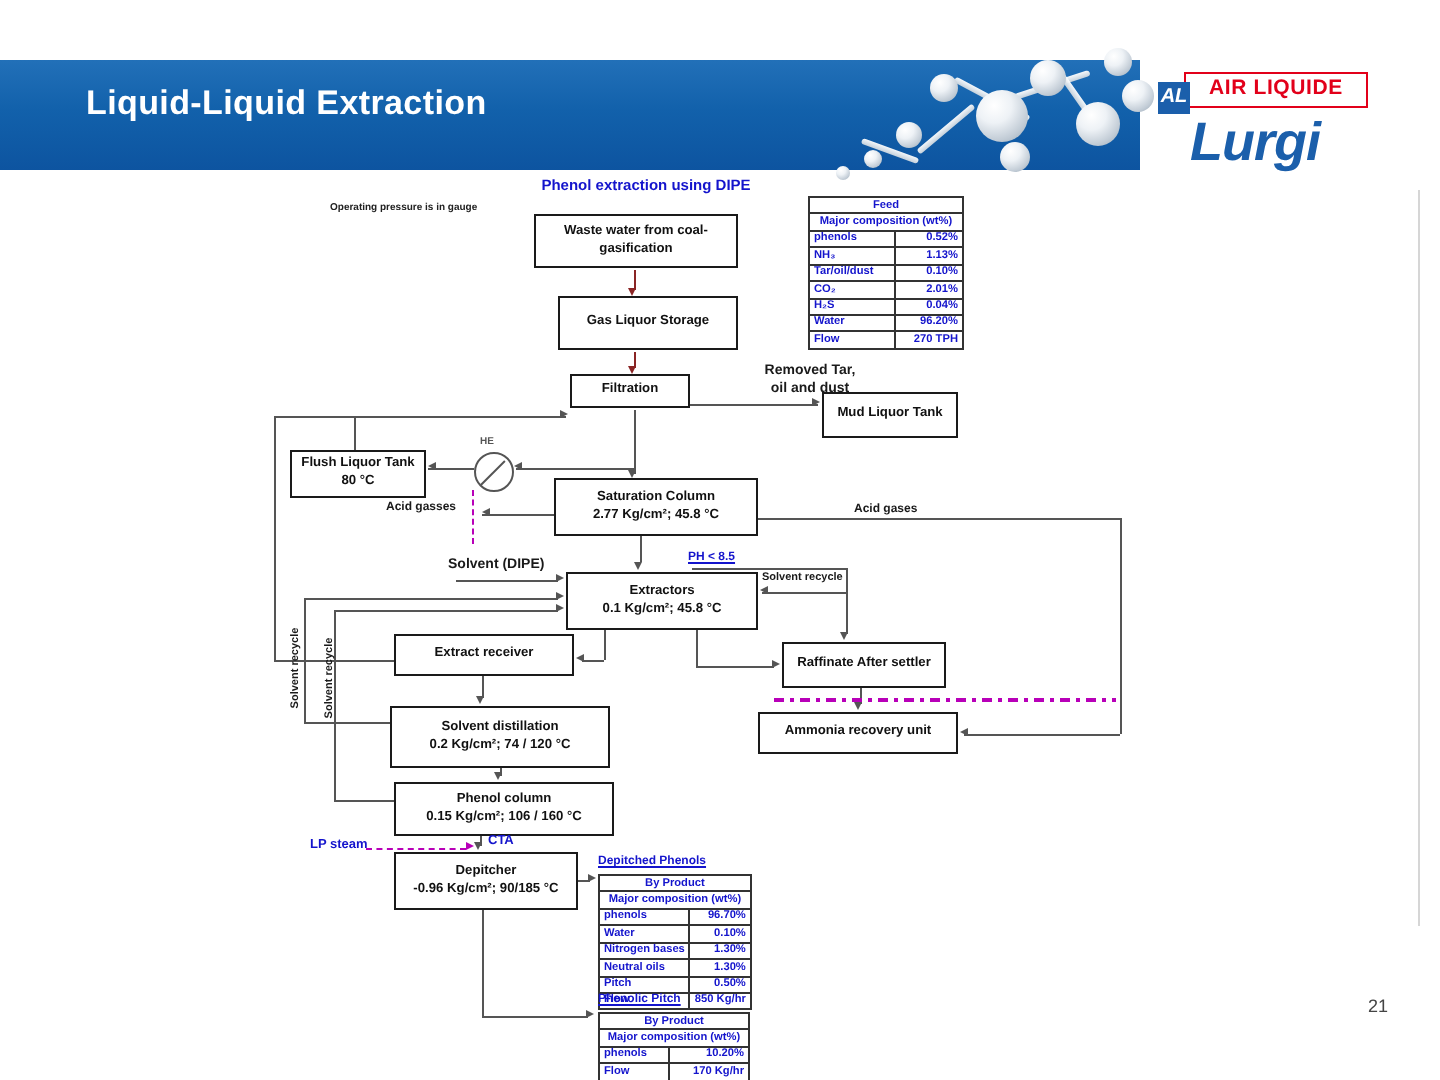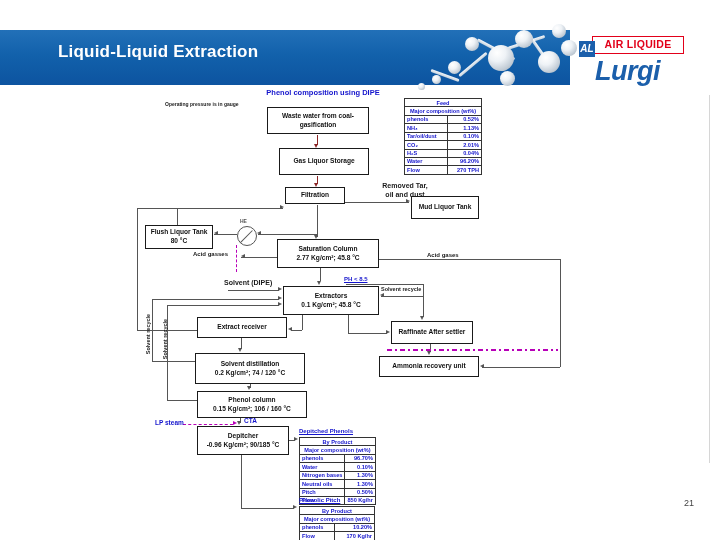--- a/index.html
+++ b/index.html
@@ -52,30 +52,30 @@
     <div class="sph" style="left:515px;top:0px;width:18px;height:18px"></div>
     <div class="sph" style="left:538px;top:21px;width:22px;height:22px"></div>
     <div class="sph" style="left:465px;top:7px;width:14px;height:14px"></div>
     <div class="sph" style="left:552px;top:-6px;width:14px;height:14px"></div>
     <div class="sph" style="left:448px;top:31px;width:13px;height:13px"></div>
     <div class="sph" style="left:432px;top:45px;width:9px;height:9px"></div>
     <div class="sph" style="left:500px;top:41px;width:15px;height:15px"></div>
     <div class="sph" style="left:561px;top:10px;width:16px;height:16px"></div>
     <div class="sph" style="left:418px;top:53px;width:7px;height:7px"></div>
   </div>
-  <div class="slide-title" style="position:absolute;left:58px;top:12px">Liquid-Liquid Extraction</div>
+  <div class="slide-title" style="position:absolute;left:43px;top:12px">Liquid-Liquid Extraction</div>
 </div>
 
 <div class="al-box">AIR LIQUIDE</div>
 <div class="al-sq">AL</div>
 <div class="lurgi">Lurgi</div>
 <div class="slide-edge"></div>
 <div class="pagenum">21</div>
 
-<div class="lbl blu" style="left:248px;top:88px;width:150px;text-align:center;font-size:7.5px">Phenol composition using DIPE</div>
+<div class="lbl blu" style="left:248px;top:88px;width:150px;text-align:center;font-size:7.5px">Phenol extraction using DIPE</div>
 <div class="lbl" style="left:165px;top:101px;font-size:5px;color:#222">Operating pressure is in gauge</div>
 
 <div class="hl" style="left:345px;top:202px;width:64px"></div>
 <div class="vl" style="left:317px;top:205px;height:32px"></div>
 <div class="hl" style="left:258px;top:234px;width:59px"></div>
 <div class="hl" style="left:214px;top:234px;width:23px"></div>
 <div class="hl" style="left:137px;top:208px;width:146px"></div>
 <div class="vl" style="left:177px;top:208px;height:17px"></div>
 <div class="vl" style="left:137px;top:208px;height:122px"></div>
 <div class="hl" style="left:137px;top:330px;width:60px"></div>

